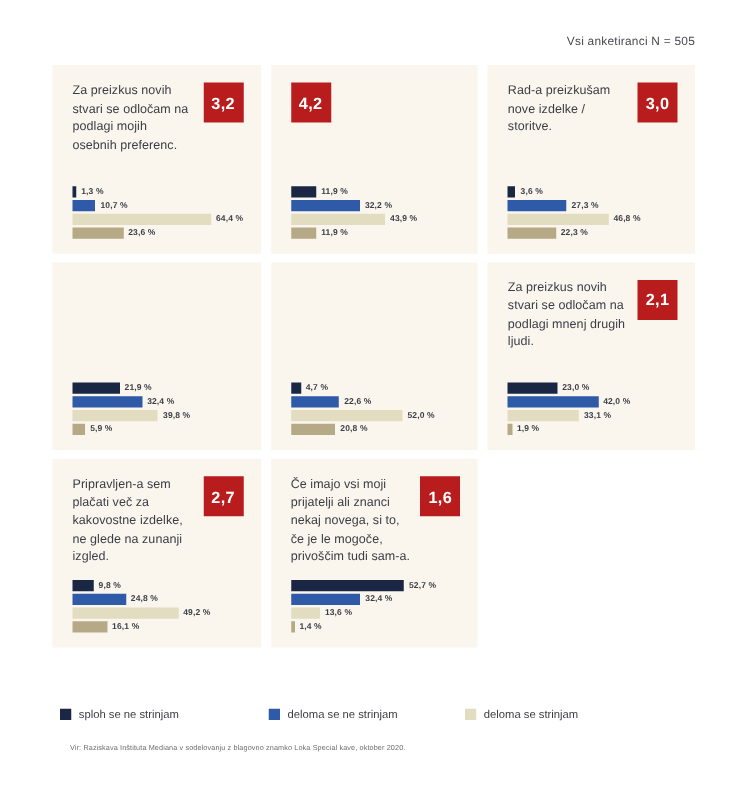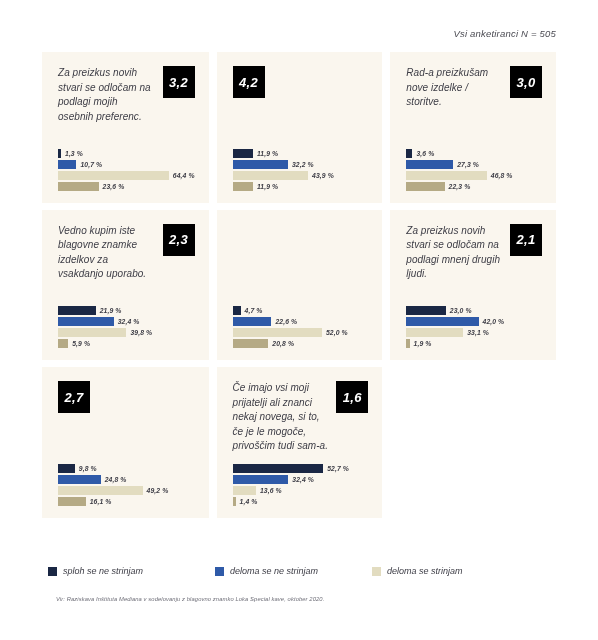--- a/index.html
+++ b/index.html
@@ -2,21 +2,21 @@
 <html><head>
 <meta charset="utf-8">
 <style>
   * { box-sizing: border-box; margin: 0; padding: 0; }
   html, body {
     width: 598px; height: 640px;
     background: #ffffff;
     font-family: "Liberation Sans", sans-serif;
     overflow: hidden;
   }
-  .page { position: relative; width: 598px; height: 520px; background: #ffffff; font-style: italic; }
+  .page { position: relative; width: 598px; height: 520px; background: #ffffff; }
 
   .header {
     position: absolute; top: 28px; right: 42px;
     font-size: 9.5px; color: #4a4a52; letter-spacing: .2px;
     white-space: nowrap;
   }
 
   .grid {
     position: absolute; left: 42px; top: 52px;
     width: 514px;
@@ -37,21 +37,21 @@
   .panel-head {
     display: flex; align-items: flex-start; justify-content: space-between;
     gap: 8px;
   }
   .statement {
     font-size: 10px; line-height: 1.45; color: #3c3c45;
     max-width: 172px; letter-spacing: .05px;
   }
   .score {
     width: 32px; height: 32px; flex: 0 0 32px;
-    background: #000000;
+    background: #b91c1c;
     color: #ffffff; font-size: 13px; font-weight: 600;
     display: flex; align-items: center; justify-content: center;
     letter-spacing: .3px;
   }
 
   .bars { margin-top: auto; padding-top: 10px; }
   .bar-row { display: flex; align-items: center; height: 9px; margin-bottom: 2px; }
   .bar { height: 9px; min-width: 3px; }
   .bar-label {
     font-size: 6.8px; font-weight: 700; color: #3c3c45;
@@ -154,24 +154,20 @@
             <div class="bar c2" style="width: 80.496px;"></div>
             <span class="bar-label">46,8 %</span>
           </div>
           <div class="bar-row">
             <div class="bar c3" style="width: 38.356px;"></div>
             <span class="bar-label">22,3 %</span>
           </div>
         </div>
       </div>
       <div class="panel">
-        <div class="panel-head">
-          <div class="statement">Vedno kupim iste blagovne znamke izdelkov za vsakdanjo uporabo.</div>
-          <div class="score">2,3</div>
-        </div>
         <div class="bars">
           <div class="bar-row">
             <div class="bar c0" style="width: 37.668px;"></div>
             <span class="bar-label">21,9 %</span>
           </div>
           <div class="bar-row">
             <div class="bar c1" style="width: 55.728px;"></div>
             <span class="bar-label">32,4 %</span>
           </div>
           <div class="bar-row">
@@ -223,20 +219,21 @@
             <span class="bar-label">33,1 %</span>
           </div>
           <div class="bar-row">
             <div class="bar c3" style="width: 3.268px;"></div>
             <span class="bar-label">1,9 %</span>
           </div>
         </div>
       </div>
       <div class="panel">
         <div class="panel-head">
+          <div class="statement">Pripravljen-a sem plačati več za kakovostne izdelke, ne glede na zunanji izgled.</div>
           <div class="score">2,7</div>
         </div>
         <div class="bars">
           <div class="bar-row">
             <div class="bar c0" style="width: 16.856px;"></div>
             <span class="bar-label">9,8 %</span>
           </div>
           <div class="bar-row">
             <div class="bar c1" style="width: 42.656px;"></div>
             <span class="bar-label">24,8 %</span>

